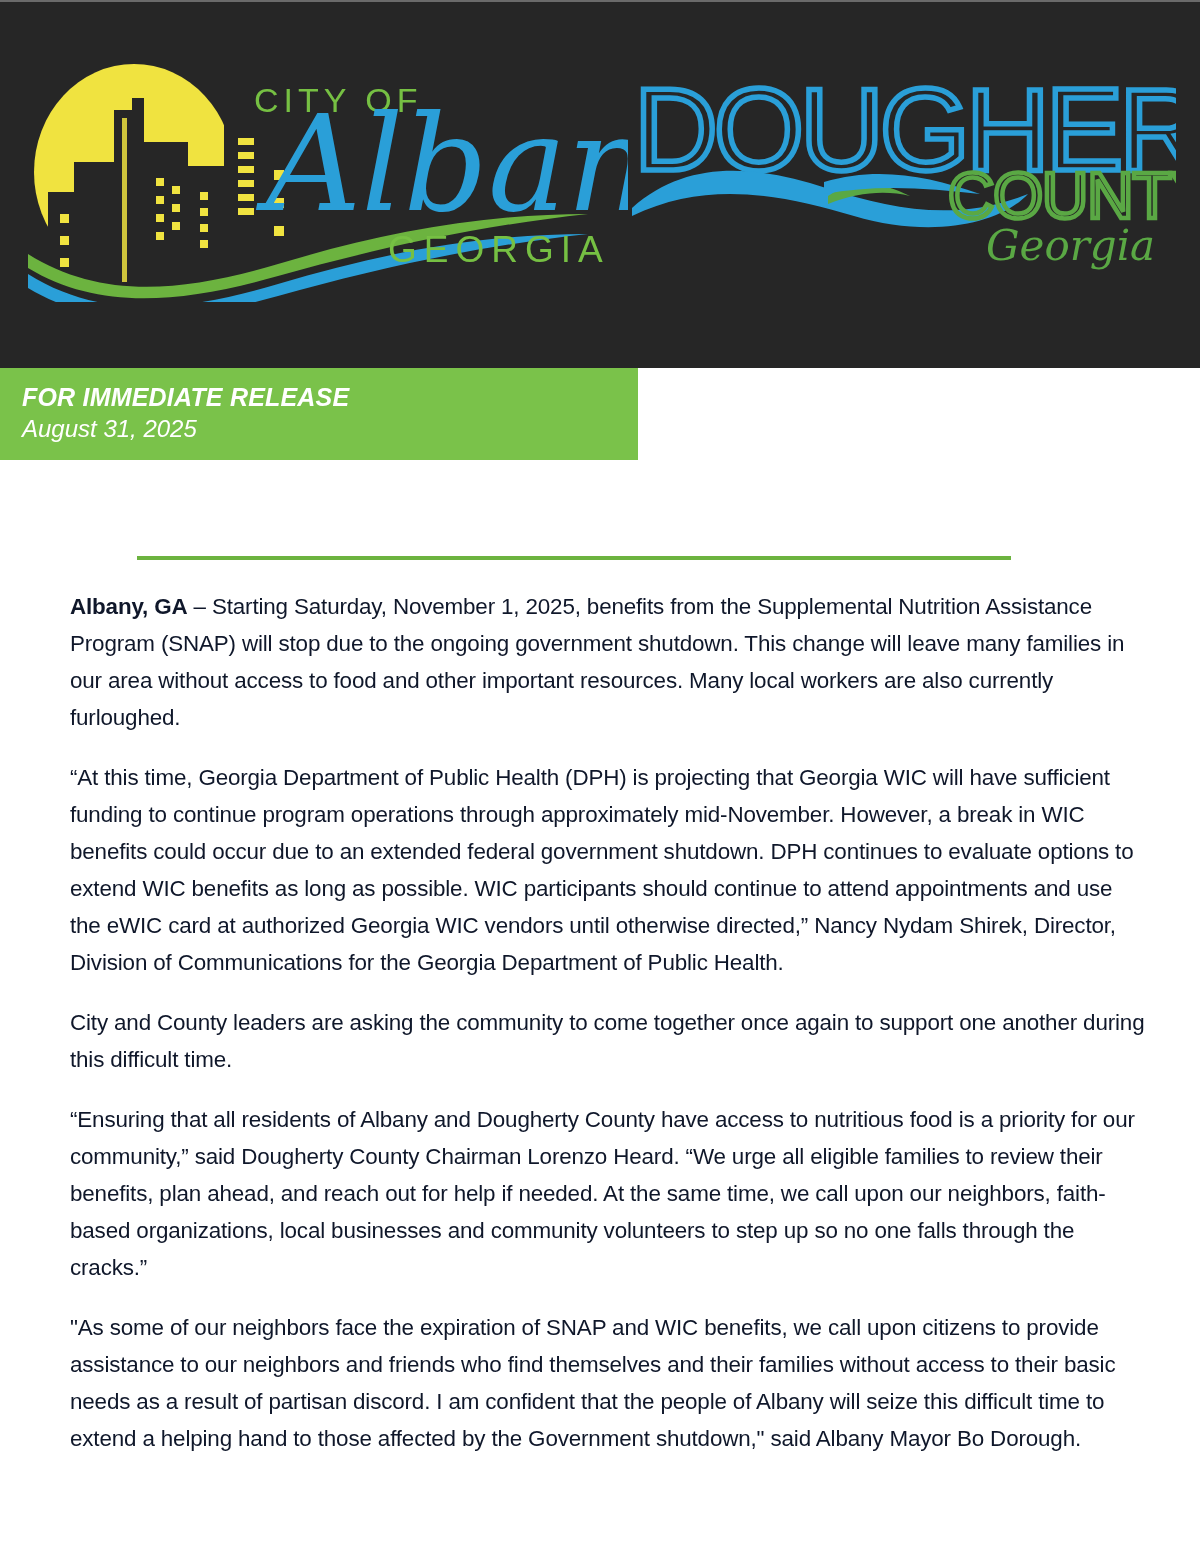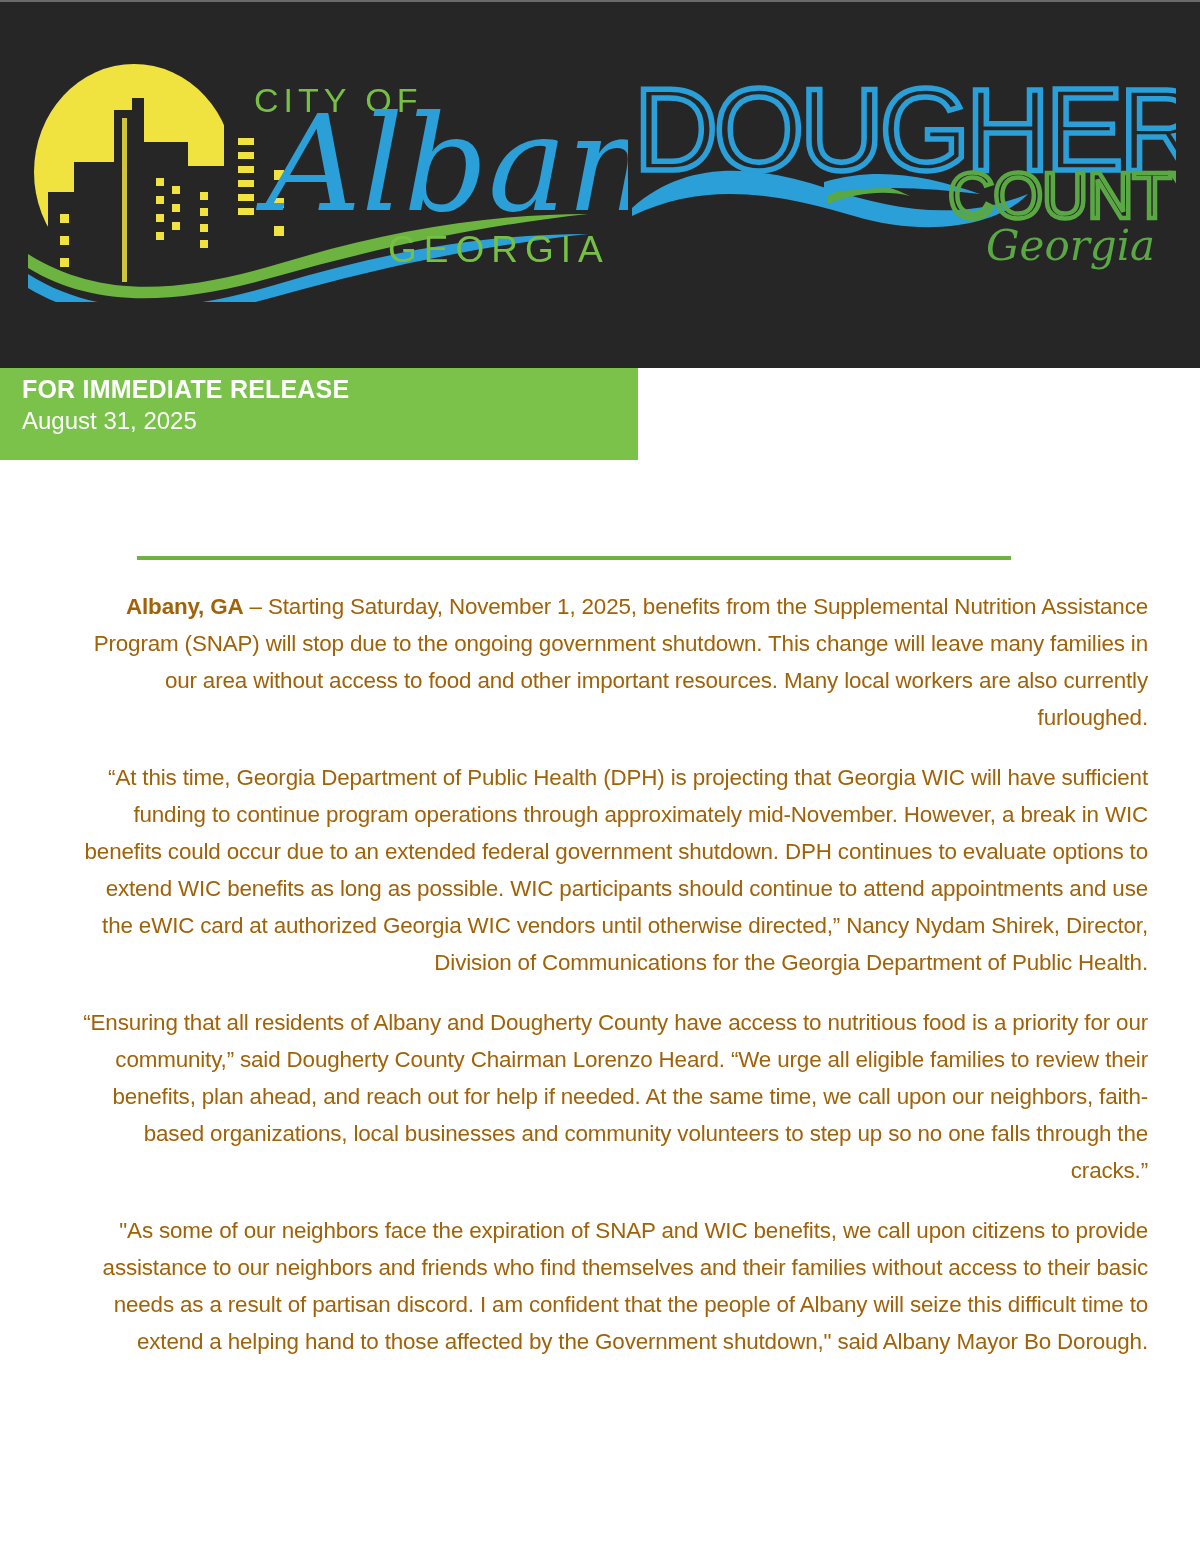--- a/index.html
+++ b/index.html
@@ -97,21 +97,22 @@
   }
 
   
   .release-band {
     position: absolute;
     left: 0;
     top: 368px;
     width: 638px;
     height: 92px;
     background: #7ac24a;
-    padding: 6px 0 0 22px;
+    padding: 14px 0 0 22px;
+    font-style: italic;
   }
   .release-title {
     color: #ffffff;
     font-size: 25px;
     font-weight: bold;
     letter-spacing: 0.2px;
     line-height: 30px;
     white-space: nowrap;
   }
   .release-date {
@@ -145,25 +146,24 @@
     height: 4px;
     background: #6cb33f;
   }
 
   
   .body-copy {
     position: absolute;
     left: 70px;
     top: 588px;
     width: 1078px;
-    color: #a16207;
+    color: #0f172a;
     font-size: 22.4px;
     line-height: 37px;
     letter-spacing: -0.15px;
-    text-align: right;
   }
   .body-copy p { margin: 0 0 23px 0; }
   .dateline { font-weight: bold; }
 </style>
 </head>
 <body>
 
 <div id="page">
 
   <div class="header-band">
@@ -246,17 +246,18 @@
     <div class="release-date">August 31, 2025</div>
   </div>
 
   <div class="rule"></div>
 
   <div class="body-copy">
     <p>
       <span class="dateline">Albany, GA</span><span> – Starting Saturday, November 1, 2025, benefits from the Supplemental Nutrition Assistance Program (SNAP) will stop due to the ongoing government shutdown. This change will leave many families in our area without access to food and other important resources. Many local workers are also currently furloughed.</span>
     </p>
     <p>“At this time, Georgia Department of Public Health (DPH) is projecting that Georgia WIC will have sufficient funding to continue program operations through approximately mid-November. However, a break in WIC benefits could occur due to an extended federal government shutdown. DPH continues to evaluate options to extend WIC benefits as long as possible. WIC participants should continue to attend appointments and use the eWIC card at authorized Georgia WIC vendors until otherwise directed,” Nancy Nydam Shirek, Director, Division of Communications for the Georgia Department of Public Health.</p>
+    <p>City and County leaders are asking the community to come together once again to support one another during this difficult time.</p>
     <p>“Ensuring that all residents of Albany and Dougherty County have access to nutritious food is a priority for our community,” said Dougherty County Chairman Lorenzo Heard. “We urge all eligible families to review their benefits, plan ahead, and reach out for help if needed. At the same time, we call upon our neighbors, faith-based organizations, local businesses and community volunteers to step up so no one falls through the cracks.”</p>
     <p>"As some of our neighbors face the expiration of SNAP and WIC benefits, we call upon citizens to provide assistance to our neighbors and friends who find themselves and their families without access to their basic needs as a result of partisan discord. I am confident that the people of Albany will seize this difficult time to extend a helping hand to those affected by the Government shutdown," said Albany Mayor Bo Dorough.</p>
   </div>
 
 </div>
 
 </body></html>

